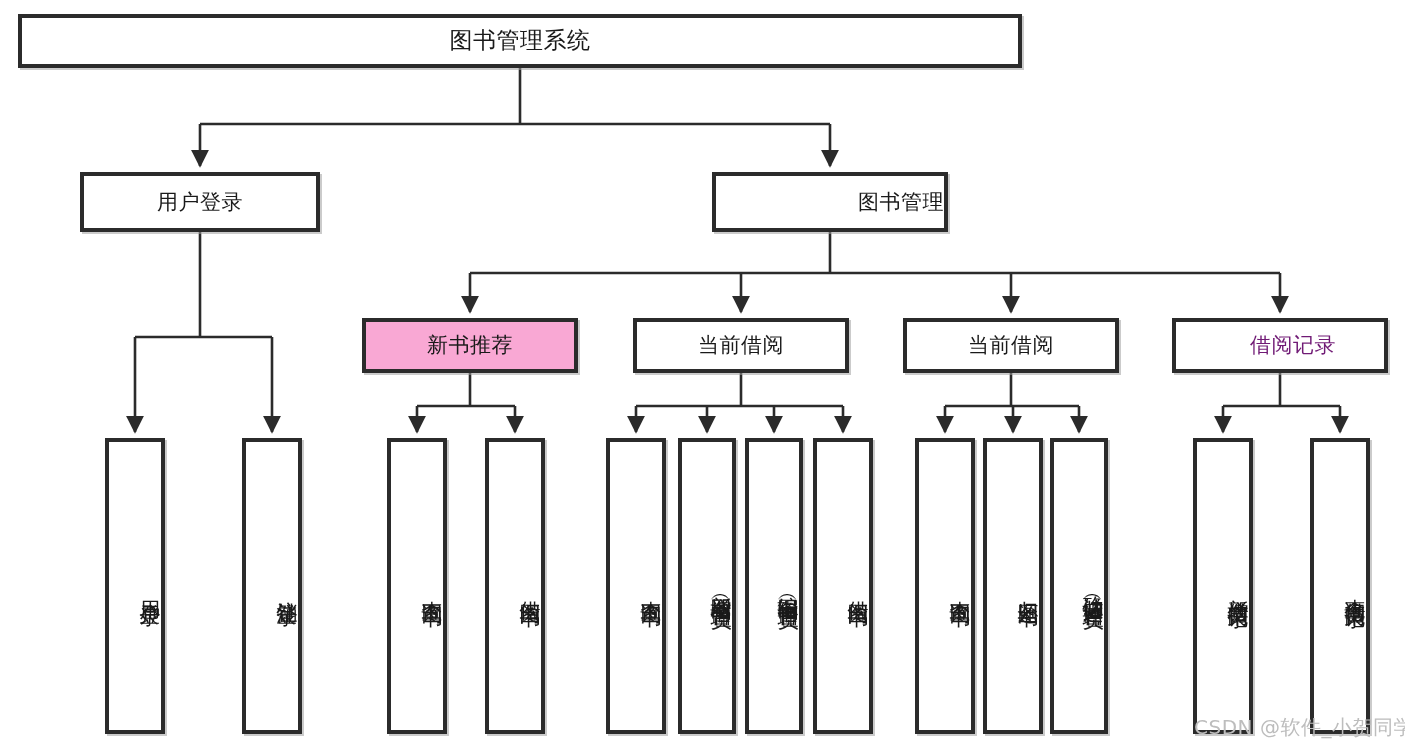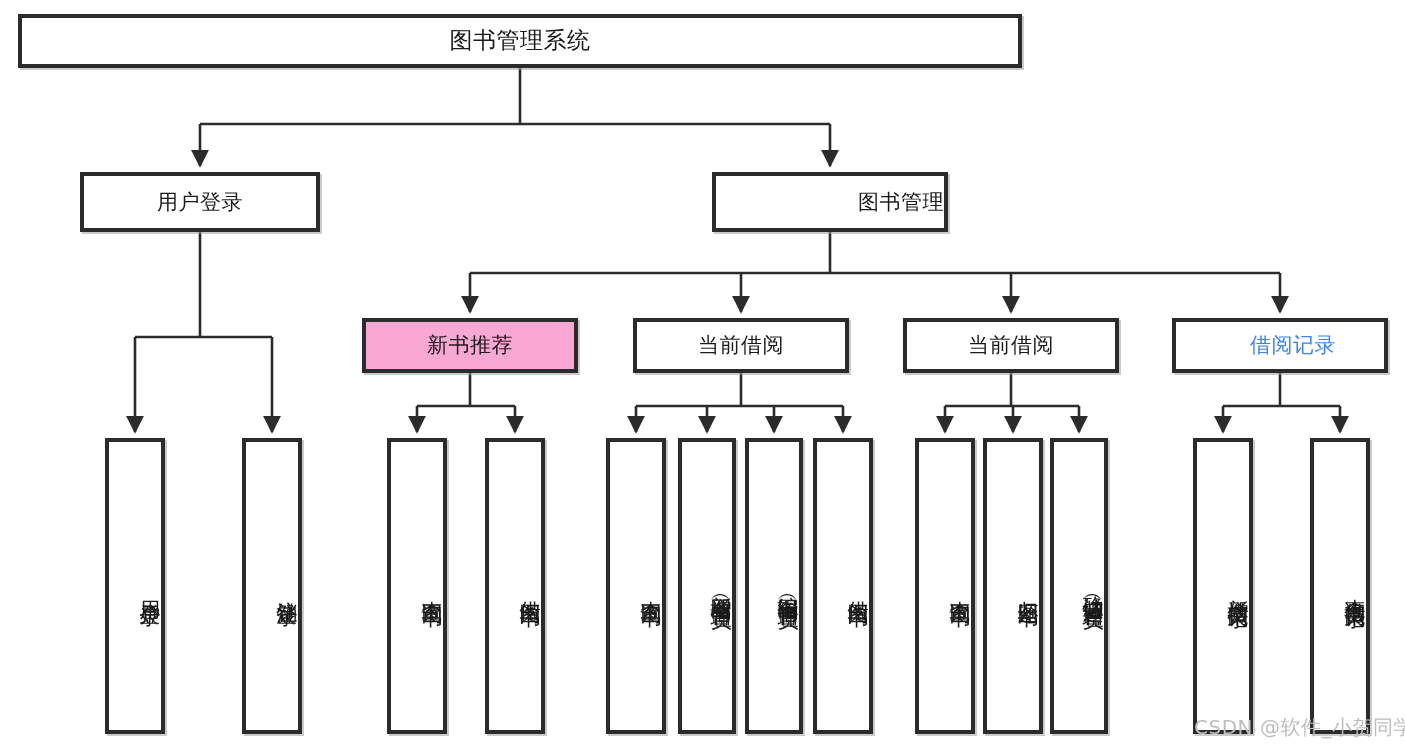--- a/index.html
+++ b/index.html
@@ -138,21 +138,21 @@
 
   <div class="node horiz lvl2" style="left: 362px; top: 318px; width: 216px; height: 55px; background: #f9a8d4; border-color: rgb(43, 43, 43); color: rgb(26, 26, 26);">
     <span class="label">新书推荐</span>
   </div>
   <div class="node horiz lvl2" style="left: 633px; top: 318px; width: 216px; height: 55px; background: rgb(255, 255, 255); border-color: rgb(43, 43, 43); color: rgb(26, 26, 26);">
     <span class="label">当前借阅</span>
   </div>
   <div class="node horiz lvl2" style="left: 903px; top: 318px; width: 216px; height: 55px; background: rgb(255, 255, 255); border-color: rgb(43, 43, 43); color: rgb(26, 26, 26);">
     <span class="label">当前借阅</span>
   </div>
-  <div class="node horiz lvl2" style="left: 1172px; top: 318px; width: 216px; height: 55px; background: rgb(255, 255, 255); border-color: rgb(43, 43, 43); color: #3b82f6; padding-left: 26px;">
+  <div class="node horiz lvl2" style="left: 1172px; top: 318px; width: 216px; height: 55px; background: rgb(255, 255, 255); border-color: rgb(43, 43, 43); color: #701a75; padding-left: 26px;">
     <span class="label">借阅记录</span>
   </div>
 
   <div class="node vert lvl3" style="left: 105px; top: 438px; width: 60px; height: 296px; background: rgb(255, 255, 255); border-color: rgb(43, 43, 43); color: rgb(26, 26, 26);">
     <span class="label">用户登录</span>
   </div>
   <div class="node vert lvl3" style="left: 242px; top: 438px; width: 60px; height: 296px; background: rgb(255, 255, 255); border-color: rgb(43, 43, 43); color: rgb(26, 26, 26);">
     <span class="label">注销登录</span>
   </div>
   <div class="node vert lvl3" style="left: 387px; top: 438px; width: 60px; height: 296px; background: rgb(255, 255, 255); border-color: rgb(43, 43, 43); color: rgb(26, 26, 26);">

